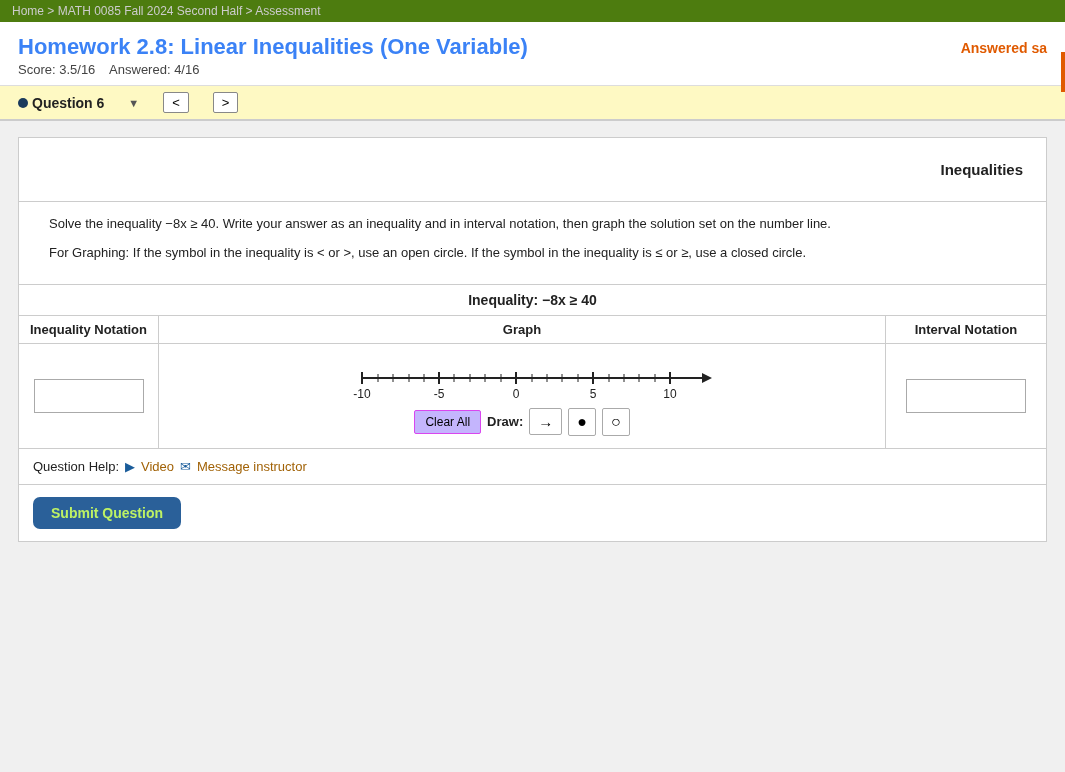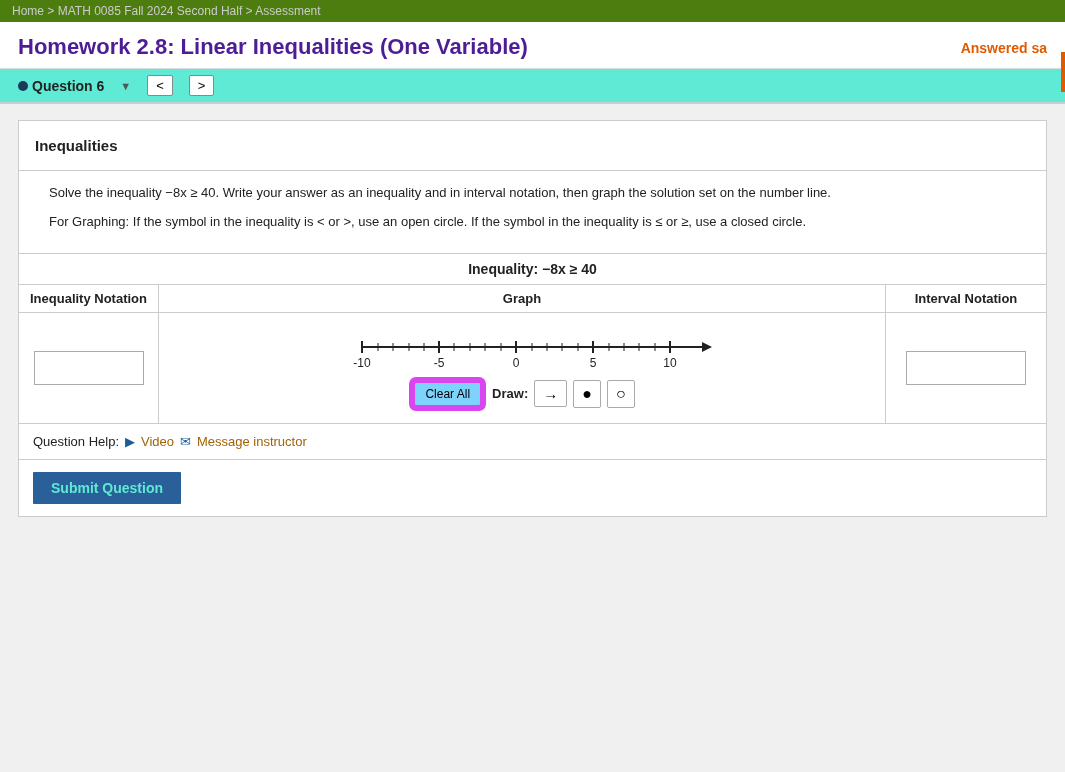--- a/index.html
+++ b/index.html
@@ -22,43 +22,43 @@
       padding: 12px 18px 8px 18px;
       border-bottom: 1px solid #ddd;
       display: flex;
       justify-content: space-between;
       align-items: flex-start;
     }
 
     .header-left h1 {
       font-size: 22px;
       font-weight: bold;
-      color: #4c1d95;
+      color: #3b82f6;
     }
 
     .header-left .score-line {
       font-size: 13px;
       color: #444;
       margin-top: 2px;
     }
 
     .header-right {
       color: #e05a00;
       font-size: 14px;
       font-weight: bold;
       padding-top: 6px;
     }
 
     .question-nav {
-      background: #5eead4;
+      background: #fef9c3;
       padding: 6px 18px;
       border-bottom: 2px solid #ccc;
       display: flex;
       align-items: center;
-      gap: 16px;
+      gap: 24px;
     }
 
     .question-nav .q-label {
       font-size: 14px;
       font-weight: bold;
       display: flex;
       align-items: center;
       gap: 4px;
     }
 
@@ -90,24 +90,24 @@
       background: #f0f0f0;
     }
 
     .problem-card {
       background: #fff;
       border: 1px solid #ccc;
       padding: 0;
     }
 
     .problem-card .card-title {
-      text-align: left;
+      text-align: right;
       font-weight: bold;
       font-size: 15px;
-      padding: 16px;
+      padding: 23px;
       border-bottom: 1px solid #ccc;
     }
 
     .problem-card .problem-text {
       padding: 12px 30px;
       font-size: 13px;
       line-height: 1.6;
       border-bottom: 1px solid #ccc;
     }
 
@@ -184,26 +184,26 @@
     }
 
     .draw-controls {
       display: flex;
       align-items: center;
       gap: 6px;
       margin-top: 4px;
     }
 
     .clear-all-btn {
-      border: 6px solid #d946ef;
-      background: #7dd3fc;
+      border: 1px solid #d946ef;
+      background: #c4b5fd;
       padding: 4px 10px;
       font-size: 12px;
       cursor: pointer;
-      border-radius: 7px;
+      border-radius: 2px;
     }
 
     .draw-label {
       font-size: 13px;
       font-weight: bold;
     }
 
     .draw-btn {
       border: 1px solid #aaa;
       background: #fff;
@@ -269,27 +269,27 @@
       color: #1a5c9a;
       font-size: 13px;
     }
 
     .submit-area {
       padding: 12px 14px;
     }
 
     .submit-btn {
       background: #2a6099;
-      color: #5eead4;
+      color: #bef264;
       border: none;
       padding: 8px 18px;
       font-size: 14px;
       font-weight: bold;
       cursor: pointer;
-      border-radius: 1px;
+      border-radius: 7px;
     }
 
     .right-panel-indicator {
       position: fixed;
       top: 52px;
       right: 0;
       width: 4px;
       background: #e05a00;
       height: 40px;
     }
@@ -297,20 +297,27 @@
 </head>
 <body>
 
 <div class="top-bar">
   <span>Home &gt; MATH 0085 Fall 2024 Second Half &gt; Assessment</span>
 </div>
 
 <div class="header-area">
   <div class="header-left">
     <h1>Homework 2.8: Linear Inequalities (One Variable)</h1>
+    <div class="score-line">
+      <span>Score:</span>
+      <span>3.5/16</span>
+      &nbsp;&nbsp;
+      <span>Answered:</span>
+      <span>4/16</span>
+    </div>
   </div>
   <div class="header-right">
     <span>Answered sa</span>
   </div>
 </div>
 
 <div class="question-nav">
   <div class="q-label">
     <span class="dot"></span>
     <span>Question 6</span>

